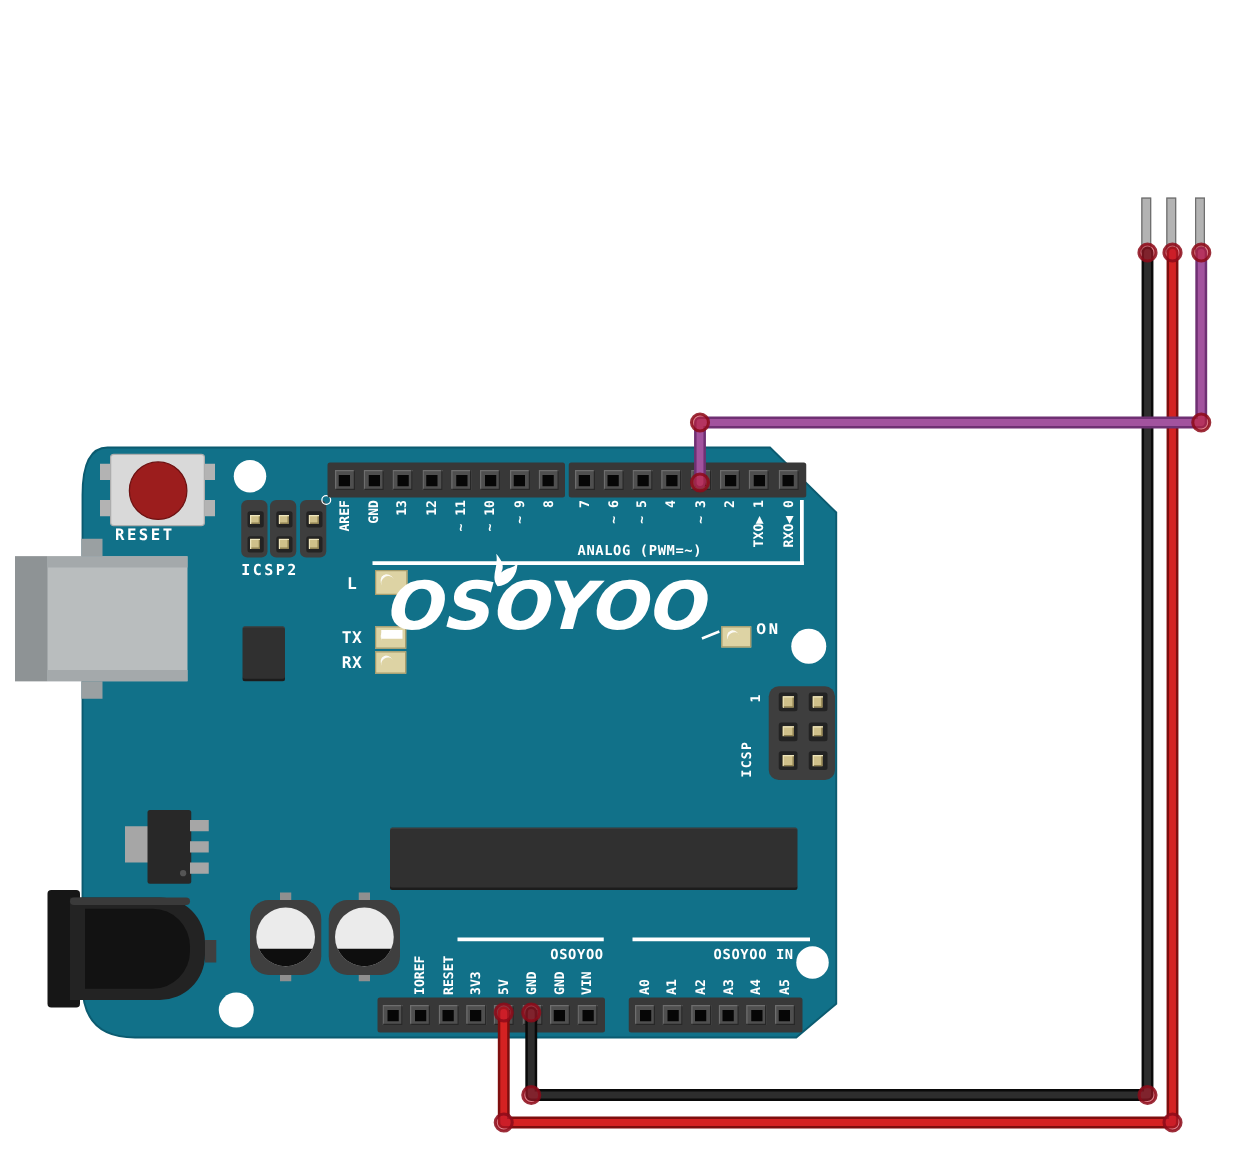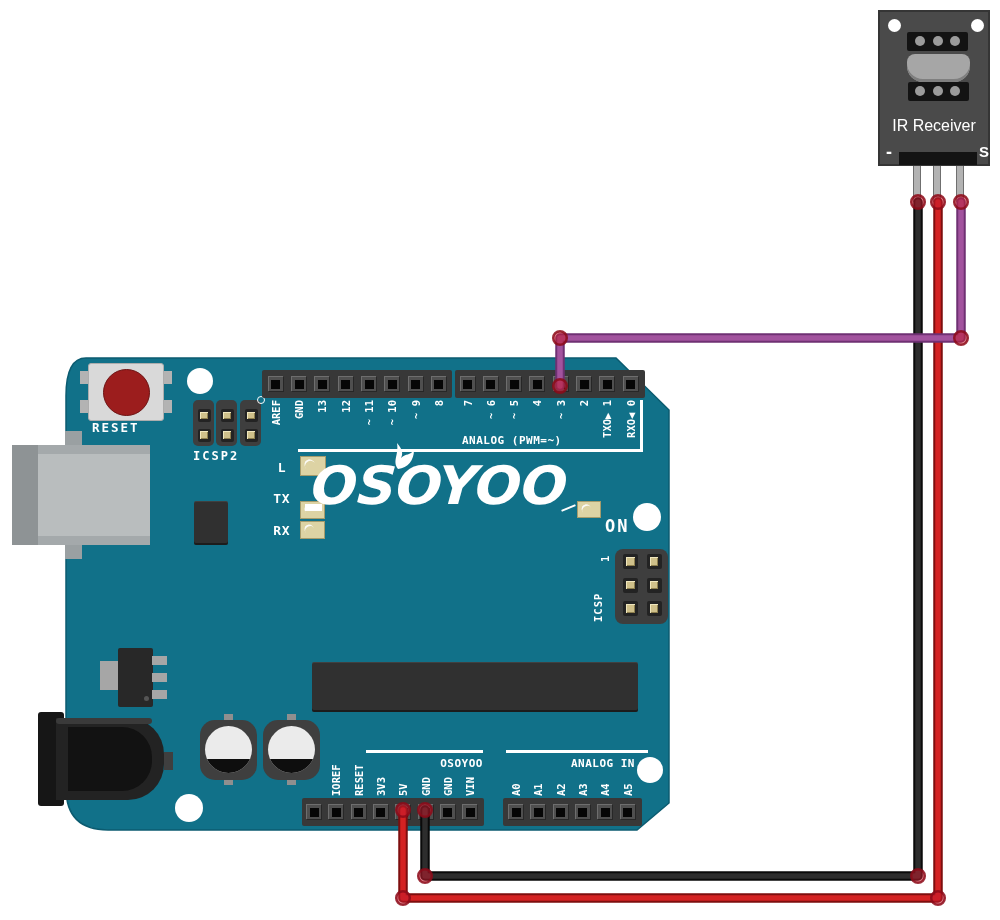--- a/index.html
+++ b/index.html
@@ -154,30 +154,30 @@
   <div class="strip" style="left:503px;top:798px;width:139px;"></div>
 
   <div class="line" style="left:298px;top:449px;width:345px;height:3px;"></div>
   <div class="line" style="left:640px;top:400px;width:3px;height:52px;"></div>
   <div class="line" style="left:366px;top:750px;width:117px;height:3px;"></div>
   <div class="line" style="left:506px;top:750px;width:142px;height:3px;"></div>
   <div class="line" style="left:561px;top:507px;width:15px;height:2px;transform:rotate(-22deg);"></div>
 
   <div class="sk" style="left:462px;top:434px;">ANALOG (PWM=~)</div>
   <div class="sk" style="left:408px;top:757px;width:75px;text-align:right;">OSOYOO</div>
-  <div class="sk" style="left:540px;top:757px;width:95px;text-align:right;">ANALOG IN</div>
+  <div class="sk" style="left:540px;top:757px;width:95px;text-align:right;">OSOYOO IN</div>
 
   <div class="sk" style="left:270px;top:460px;width:16px;text-align:right;font-size:13px;">L</div>
   <div class="led" style="left:300px;top:456px;width:24px;height:18px;"></div>
-  <div class="sk" style="left:260px;top:491px;width:30px;text-align:right;font-size:13px;">TX</div>
+  <div class="sk" style="left:260px;top:503px;width:30px;text-align:right;font-size:13px;">TX</div>
   <div class="led" style="left:300px;top:501px;width:23px;height:16px;"></div>
   <div class="sk" style="left:260px;top:523px;width:30px;text-align:right;font-size:13px;">RX</div>
   <div class="led" style="left:300px;top:521px;width:23px;height:16px;"></div>
   <div class="led" style="left:577px;top:501px;width:22px;height:15px;"></div>
-  <div class="sk" style="left:605px;top:516px;font-size:17px;letter-spacing:2px;">ON</div>
+  <div class="sk" style="left:605px;top:496px;font-size:13px;letter-spacing:2px;font-family:Liberation Mono, monospace;">ON</div>
 
   <div id="logo">OSOYOO</div>
   <div class="abs" style="left:305px;top:504px;width:17px;height:7px;background:#fff;z-index:3;"></div>
   <svg width="30" height="30" style="left:390px;top:441px;z-index:3;">
     <path d="M8 28 C2 20 9 14 7 2 C13 9 13 13 11 17 C16 12 20 15 24 9 C24 19 18 27 8 28 Z" fill="#ffffff"></path>
   </svg>
 
   <svg id="wires" width="1000" height="920" style="z-index:8;">
       <polyline points="425,810 425,876 918,876 918,202" fill="none" stroke="#0a0a0a" stroke-width="9.5" stroke-linejoin="round" stroke-linecap="round"></polyline>
       <polyline points="425,810 425,876 918,876 918,202" fill="none" stroke="#2d2d2d" stroke-width="5.5" stroke-linejoin="round" stroke-linecap="round"></polyline>
@@ -196,37 +196,20 @@
       <circle cx="560" cy="386" r="6.8" fill="#c41b2e" fill-opacity="0.55" stroke="#8c0a19" stroke-opacity="0.85" stroke-width="2.5"></circle>
       <circle cx="560" cy="338" r="6.8" fill="#c41b2e" fill-opacity="0.55" stroke="#8c0a19" stroke-opacity="0.85" stroke-width="2.5"></circle>
       <circle cx="961" cy="338" r="6.8" fill="#c41b2e" fill-opacity="0.55" stroke="#8c0a19" stroke-opacity="0.85" stroke-width="2.5"></circle>
       <circle cx="961" cy="202" r="6.8" fill="#c41b2e" fill-opacity="0.55" stroke="#8c0a19" stroke-opacity="0.85" stroke-width="2.5"></circle>
     </svg>
 
   <div class="modpin" style="left:913px;top:158px;"></div>
   <div class="modpin" style="left:933px;top:158px;"></div>
   <div class="modpin" style="left:956px;top:158px;"></div>
 
-  <div id="ir-module">
-    <div class="mhole" style="left:8px;top:7px;"></div>
-    <div class="mhole" style="left:91px;top:7px;"></div>
-    <div class="blackrect" style="left:27px;top:20px;"></div>
-    <div class="blackrect" style="left:28px;top:70px;"></div>
-    <div id="ir-sensor"></div>
-    <div id="ir-title">IR Receiver</div>
-    <div class="mpinlabel" style="left:6px;top:130px;font-size:18px;">-</div>
-    <div id="ir-strip"></div>
-    <div class="mpinlabel" style="left:99px;top:131px;">S</div>
-  <div class="mdot" style="left: 35px; top: 23.5px;"></div>
-      <div class="mdot" style="left: 52.5px; top: 23.5px;"></div>
-      <div class="mdot" style="left: 70px; top: 23.5px;"></div>
-      <div class="mdot" style="left: 35px; top: 73.5px;"></div>
-      <div class="mdot" style="left: 52.5px; top: 73.5px;"></div>
-      <div class="mdot" style="left: 70px; top: 73.5px;"></div>
-    </div>
 
 <div class="pin" style="left: 267.8px; top: 376px;"></div>
     <div class="pin" style="left: 291.1px; top: 376px;"></div>
     <div class="pin" style="left: 314.4px; top: 376px;"></div>
     <div class="pin" style="left: 337.7px; top: 376px;"></div>
     <div class="pin" style="left: 361px; top: 376px;"></div>
     <div class="pin" style="left: 384.3px; top: 376px;"></div>
     <div class="pin" style="left: 407.6px; top: 376px;"></div>
     <div class="pin" style="left: 430.9px; top: 376px;"></div>
     <div class="pin" style="left: 459.5px; top: 376px;"></div>

